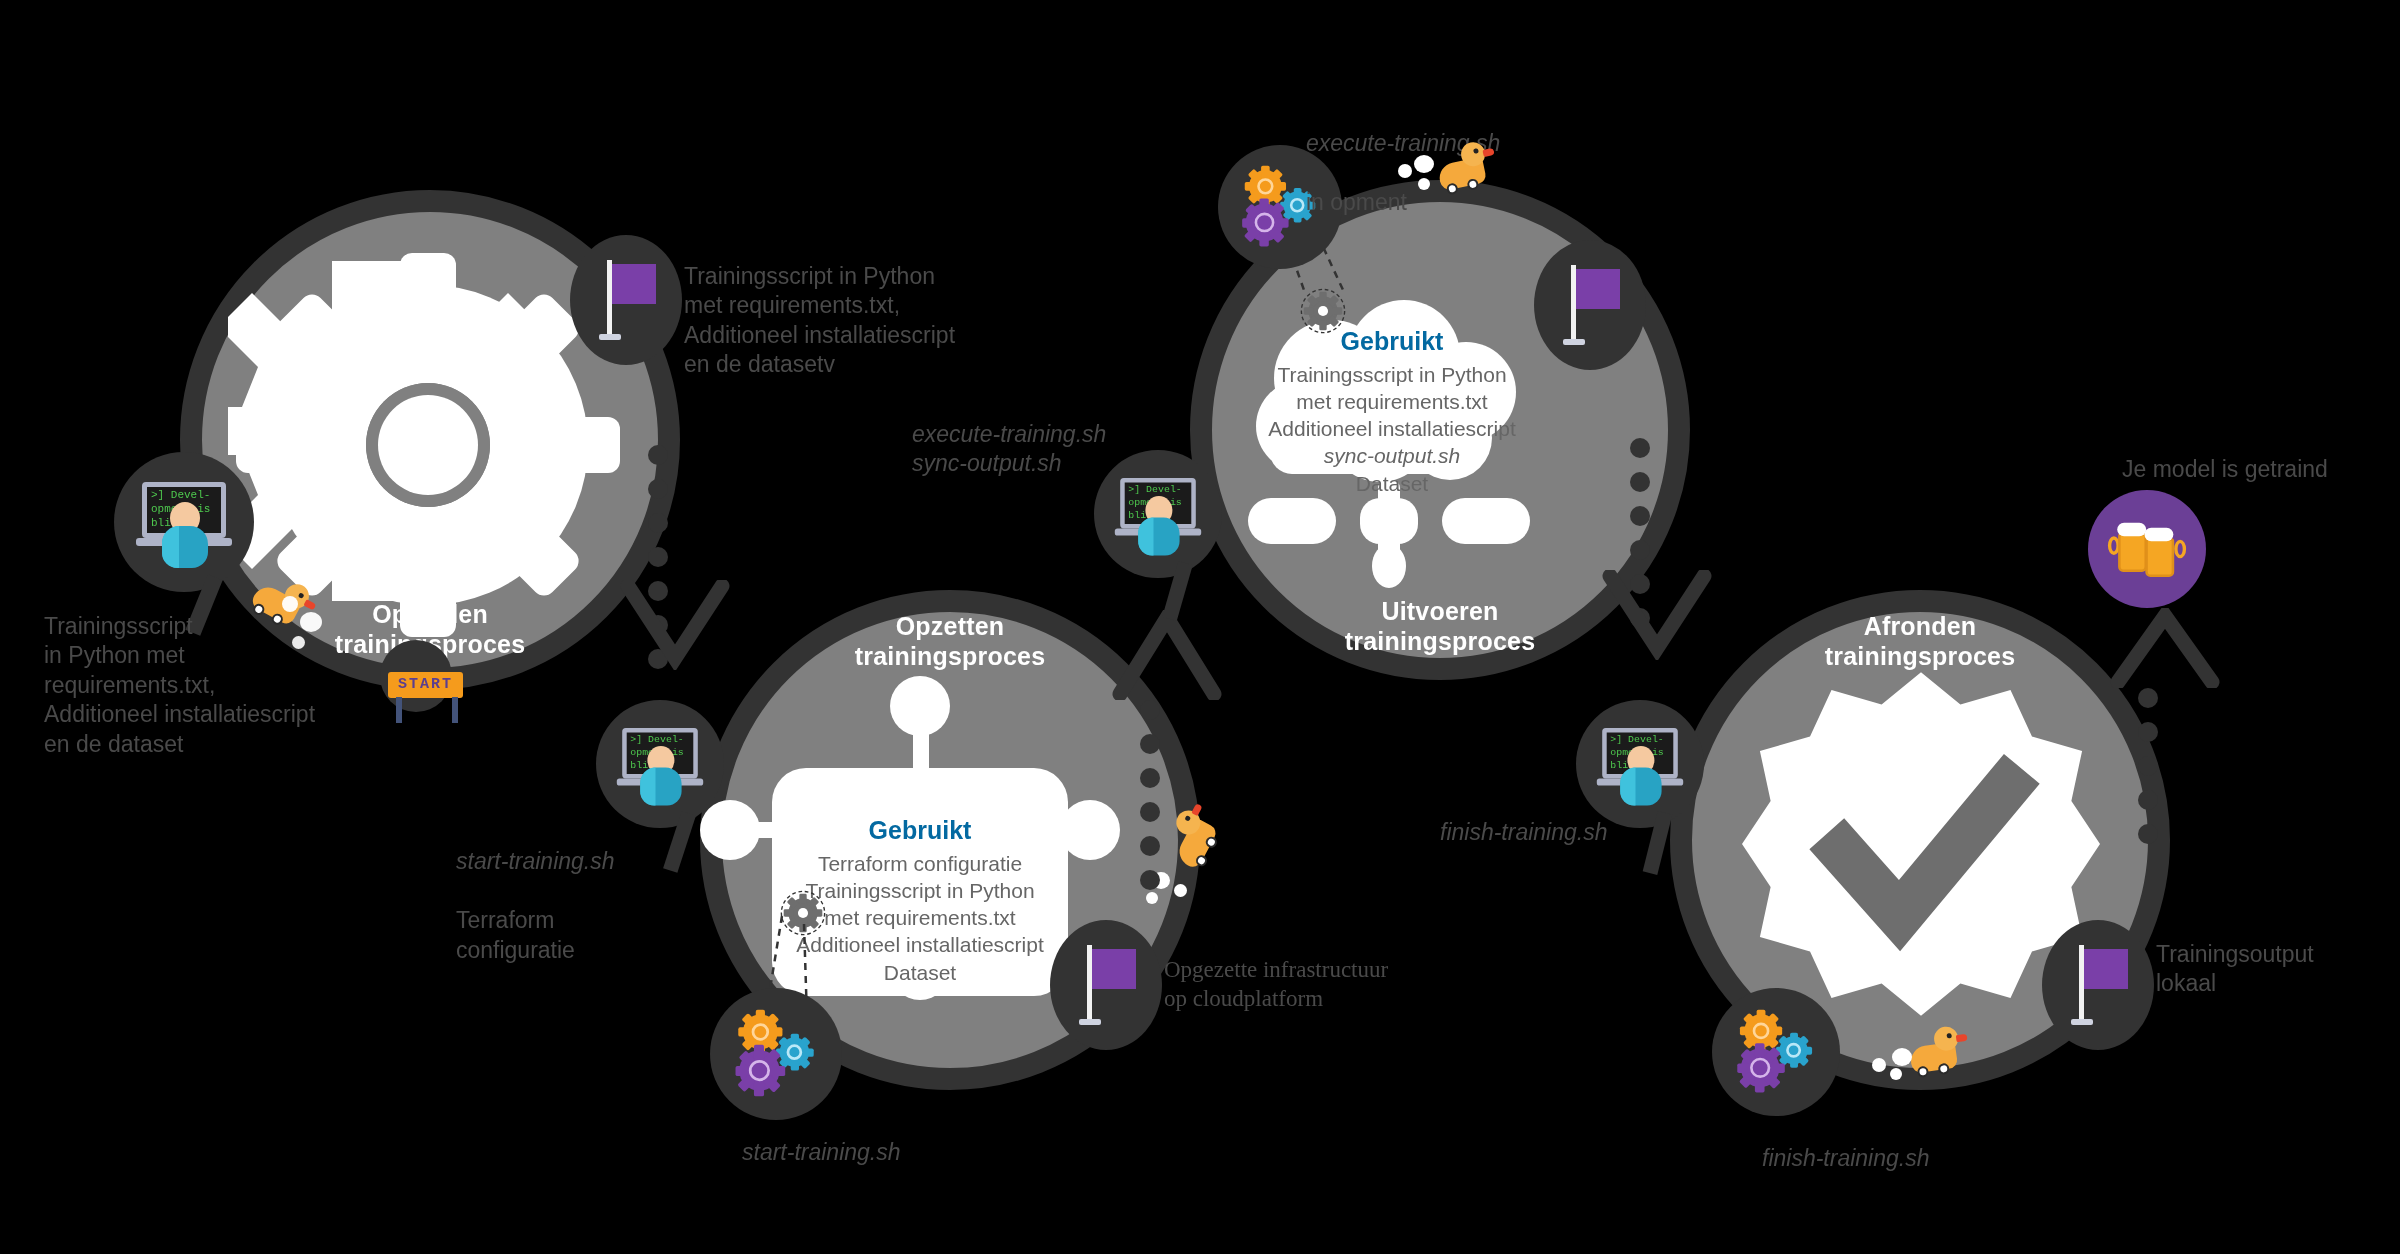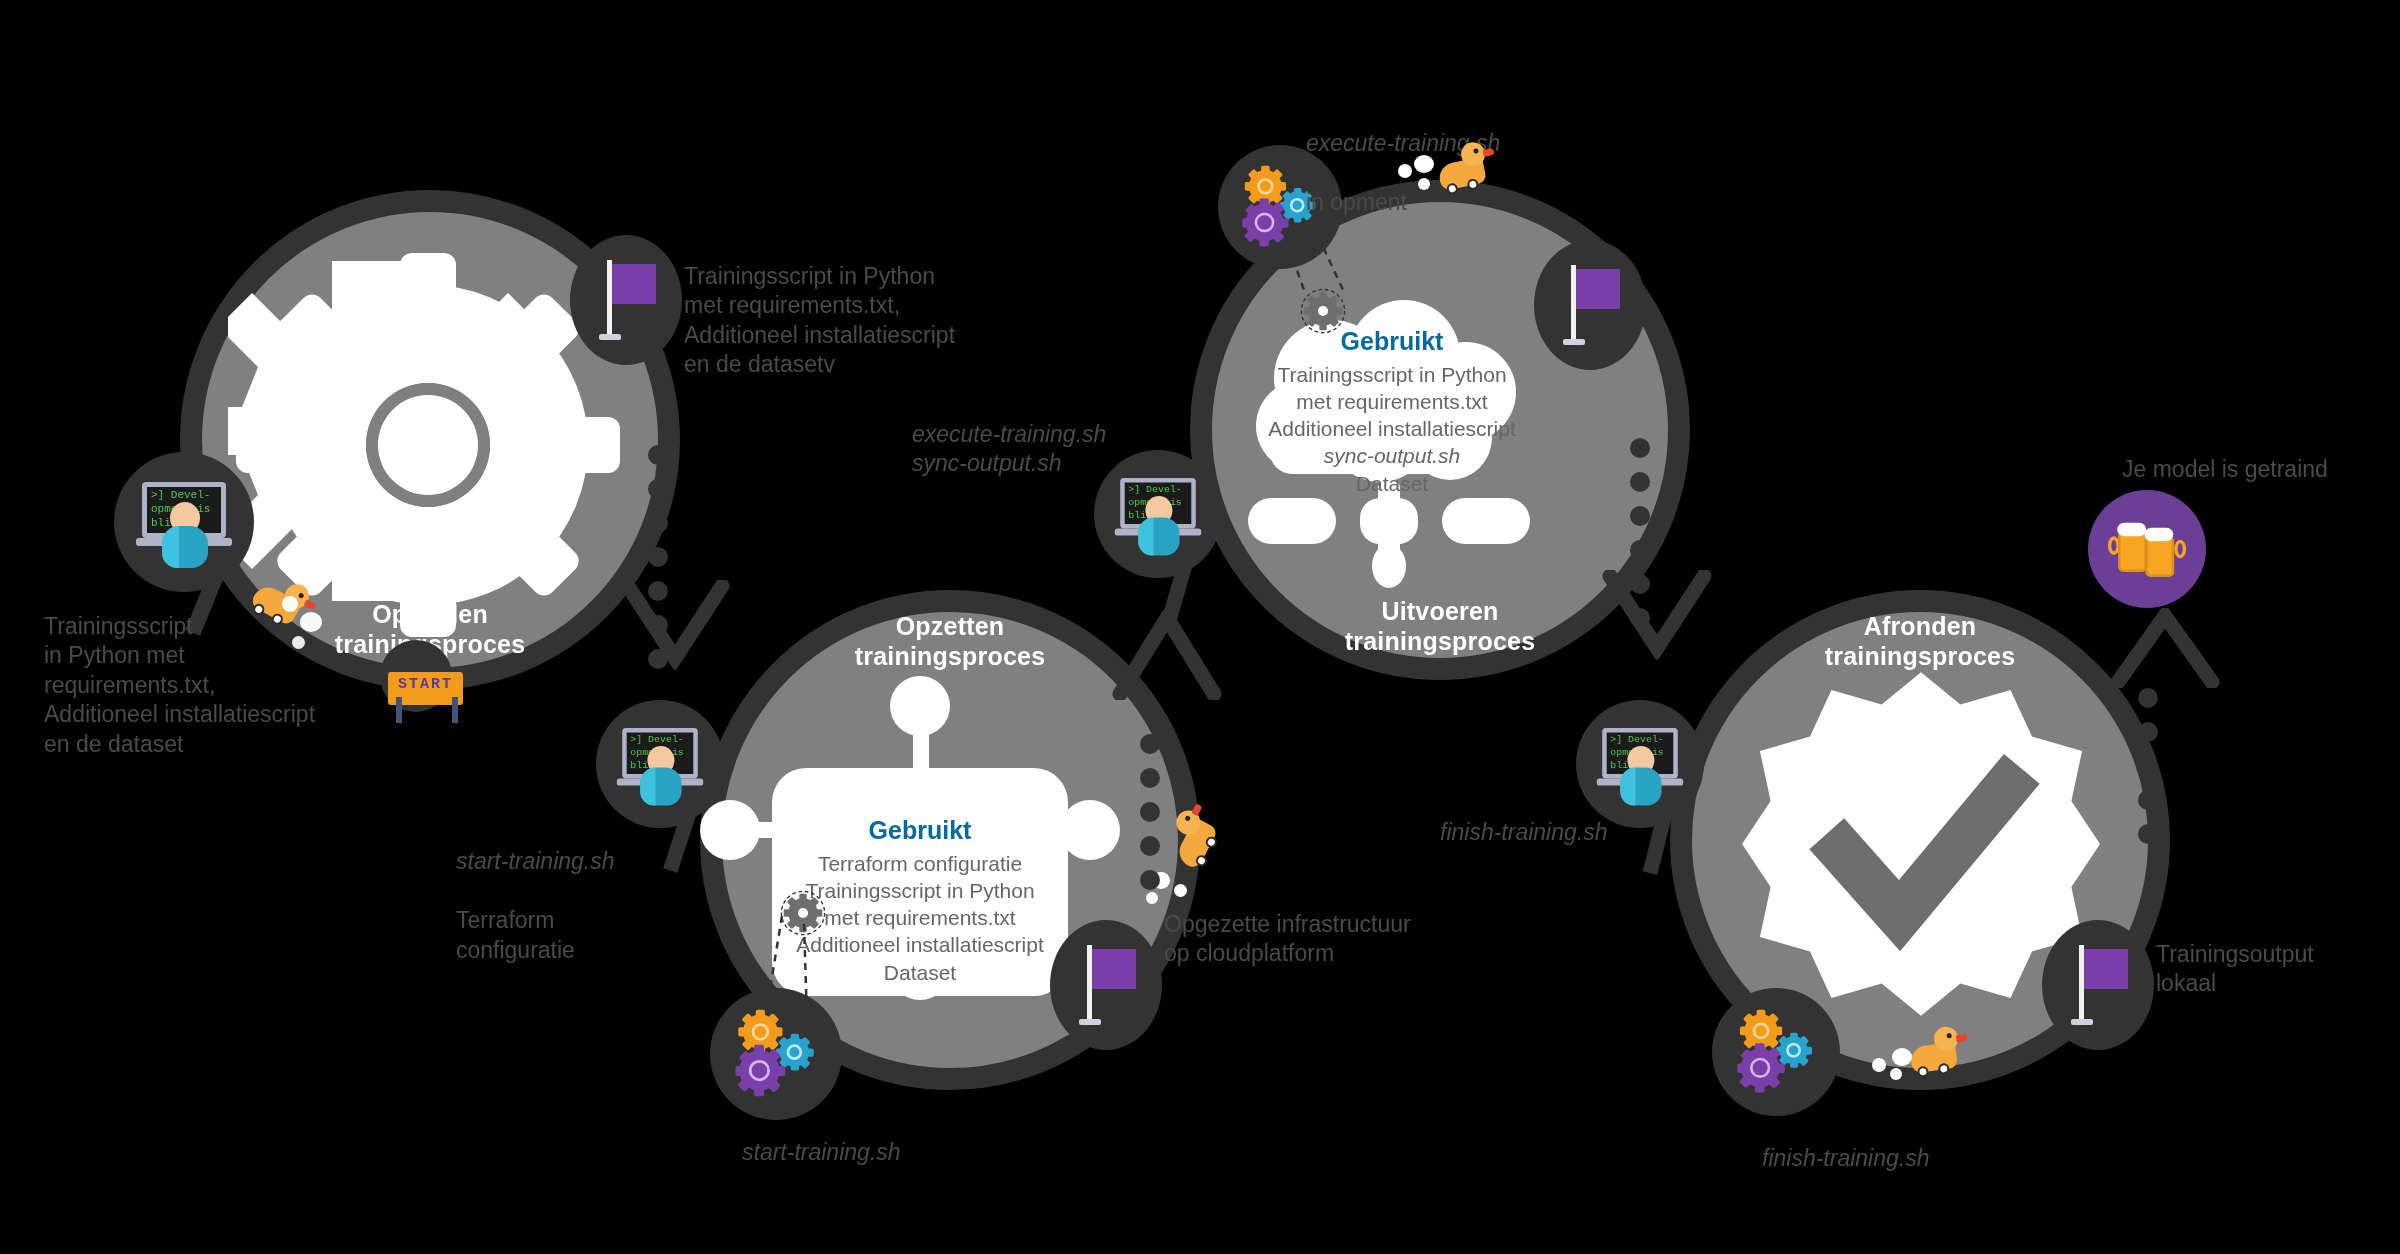--- a/index.html
+++ b/index.html
@@ -76,21 +76,21 @@
   .chev { position: absolute; }
 
   
   .startsign {
     position: absolute;
     background: #f59b1c;
     color: #5b3f8f;
     font-weight: bold;
     font-size: 15px;
     letter-spacing: 2px;
-    padding: 4px 10px 12px;
+    padding: 4px 10px 5px;
     border-radius: 3px;
     font-family: "Liberation Mono", monospace;
     text-align: center;
   }
 
   
   .dev { position: relative; width: 96px; height: 92px; }
   .dev .screen {
     position: absolute; left: 6px; top: 6px; width: 84px; height: 56px;
     background: #1b1b1b; border: 5px solid #aeb3c7; border-radius: 4px;
@@ -355,21 +355,21 @@
 
   <div class="note italic" style="left:742px; top:1138px; width:300px;">start-training.sh</div>
 
   <div class="bubble" style="left:1050px; top:920px; width:112px; height:130px;">
     <div class="flag">
       <div class="pole"></div>
         <div class="foot"></div>
         <div class="cloth"></div>
     </div>
   </div>
-  <div class="note" style="left:1164px; top:910px; width:320px;">Opgezette infrastructuur
+  <div class="note" style="left:1164px; top:955px; width:320px;font-family:Liberation Serif, serif;">Opgezette infrastructuur
 op cloudplatform</div>
 
   <div class="duck" style="left:1160px; top:810px; width:72px; height:56px; transform:rotate(-62deg);">
     <div class="bd"></div>
       <div class="hd"></div>
       <div class="eye"></div>
       <div class="bk"></div>
     <div class="w1"></div>
       <div class="w2"></div>
   </div>

